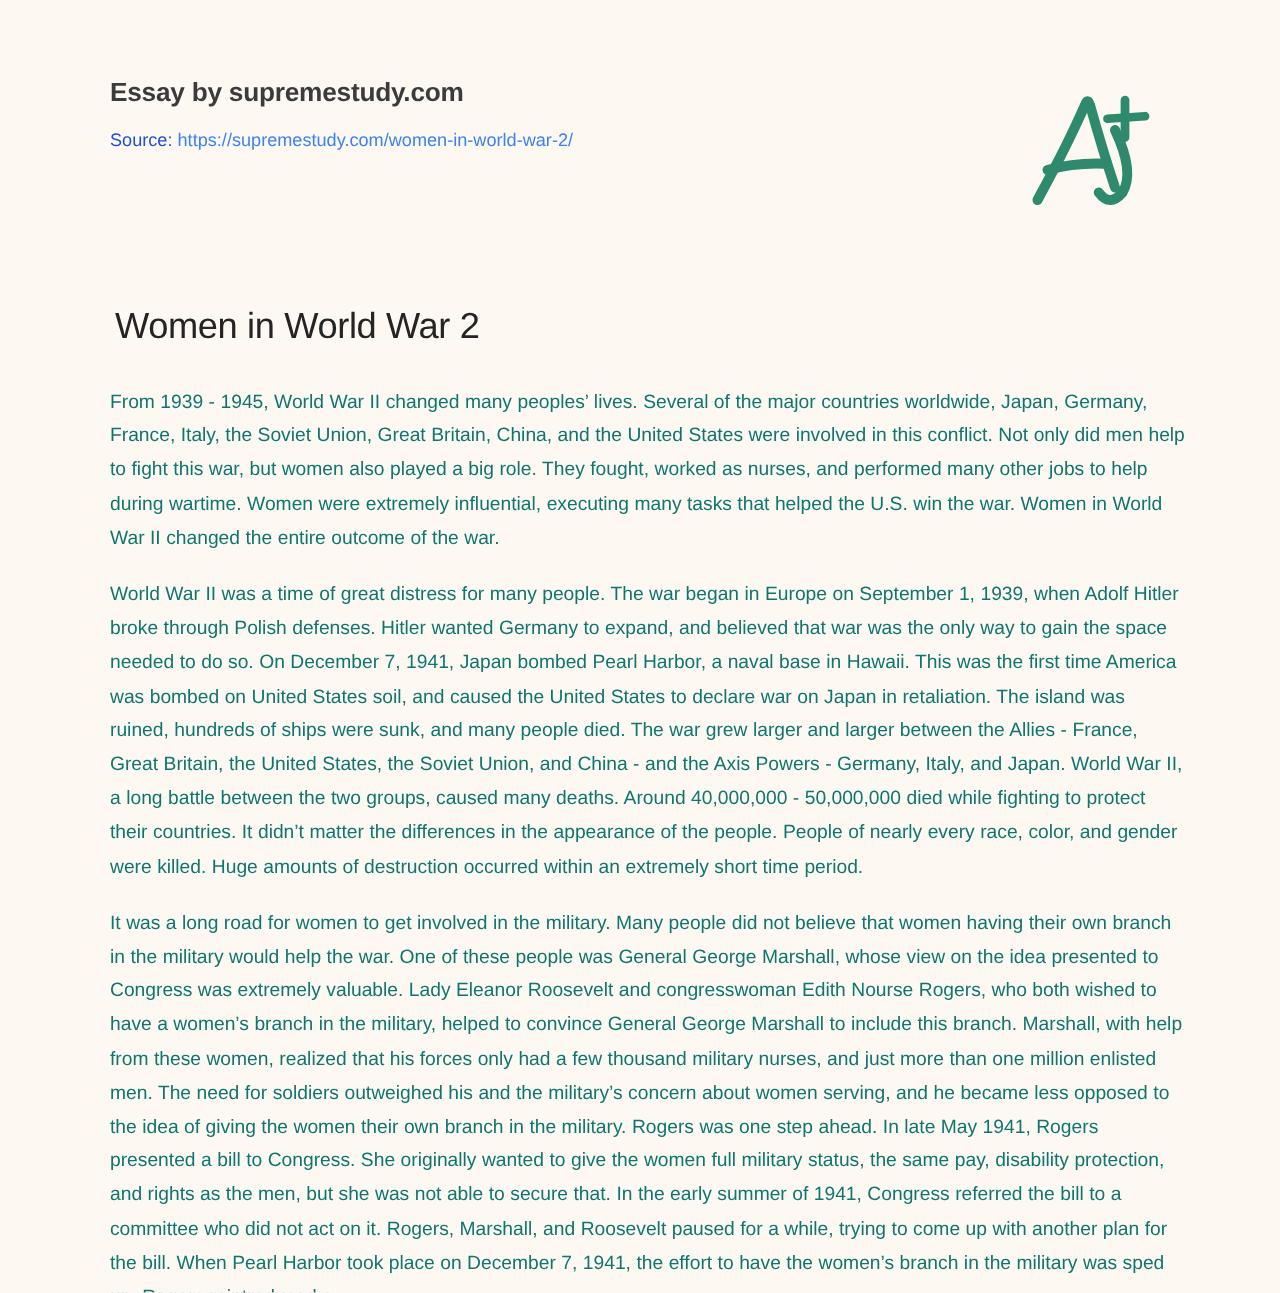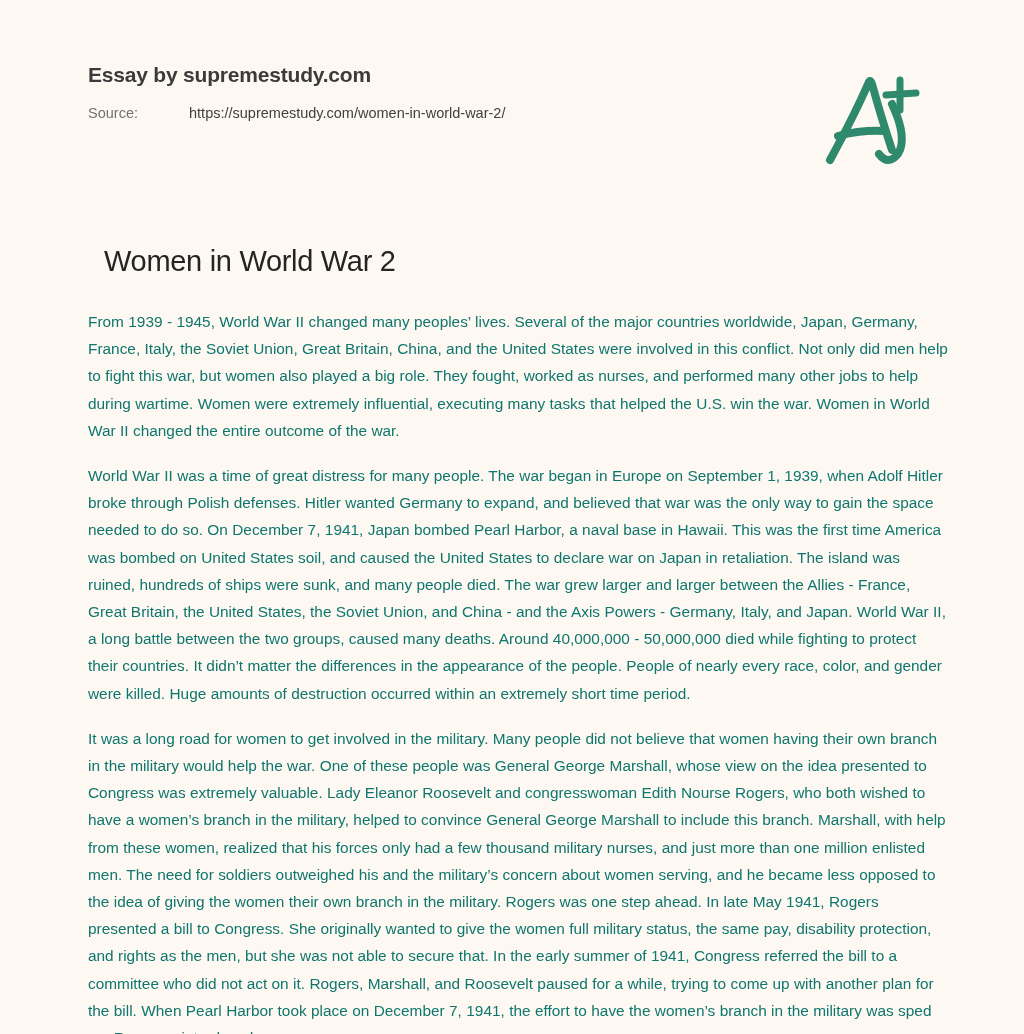--- a/index.html
+++ b/index.html
@@ -35,44 +35,43 @@
     margin: 0;
   }
   .source-row {
     margin-top: 17px;
     font-size: 14.5px;
     line-height: 1.3;
     color: #8e8e8e;
     white-space: nowrap;
   }
   .source-label {
-    color: #737373;
+    color: #1d4ed8;
   }
   .source-link {
-    color: #404040;
+    color: #3b82f6;
     text-decoration: none;
-    margin-left: 47px;
   }
   
   .logo {
     position: absolute;
     left: 812px;
     top: 68px;
     width: 120px;
     height: 100px;
   }
   .logo svg {
     display: block;
     width: 120px;
     height: 100px;
   }
   
   .doc-title {
     position: absolute;
-    left: 104px;
+    left: 92px;
     top: 243px;
     width: 860px;
     margin: 0;
     font-size: 29px;
     font-weight: 400;
     color: #242424;
     letter-spacing: -0.3px;
     line-height: 1.25;
   }
   

